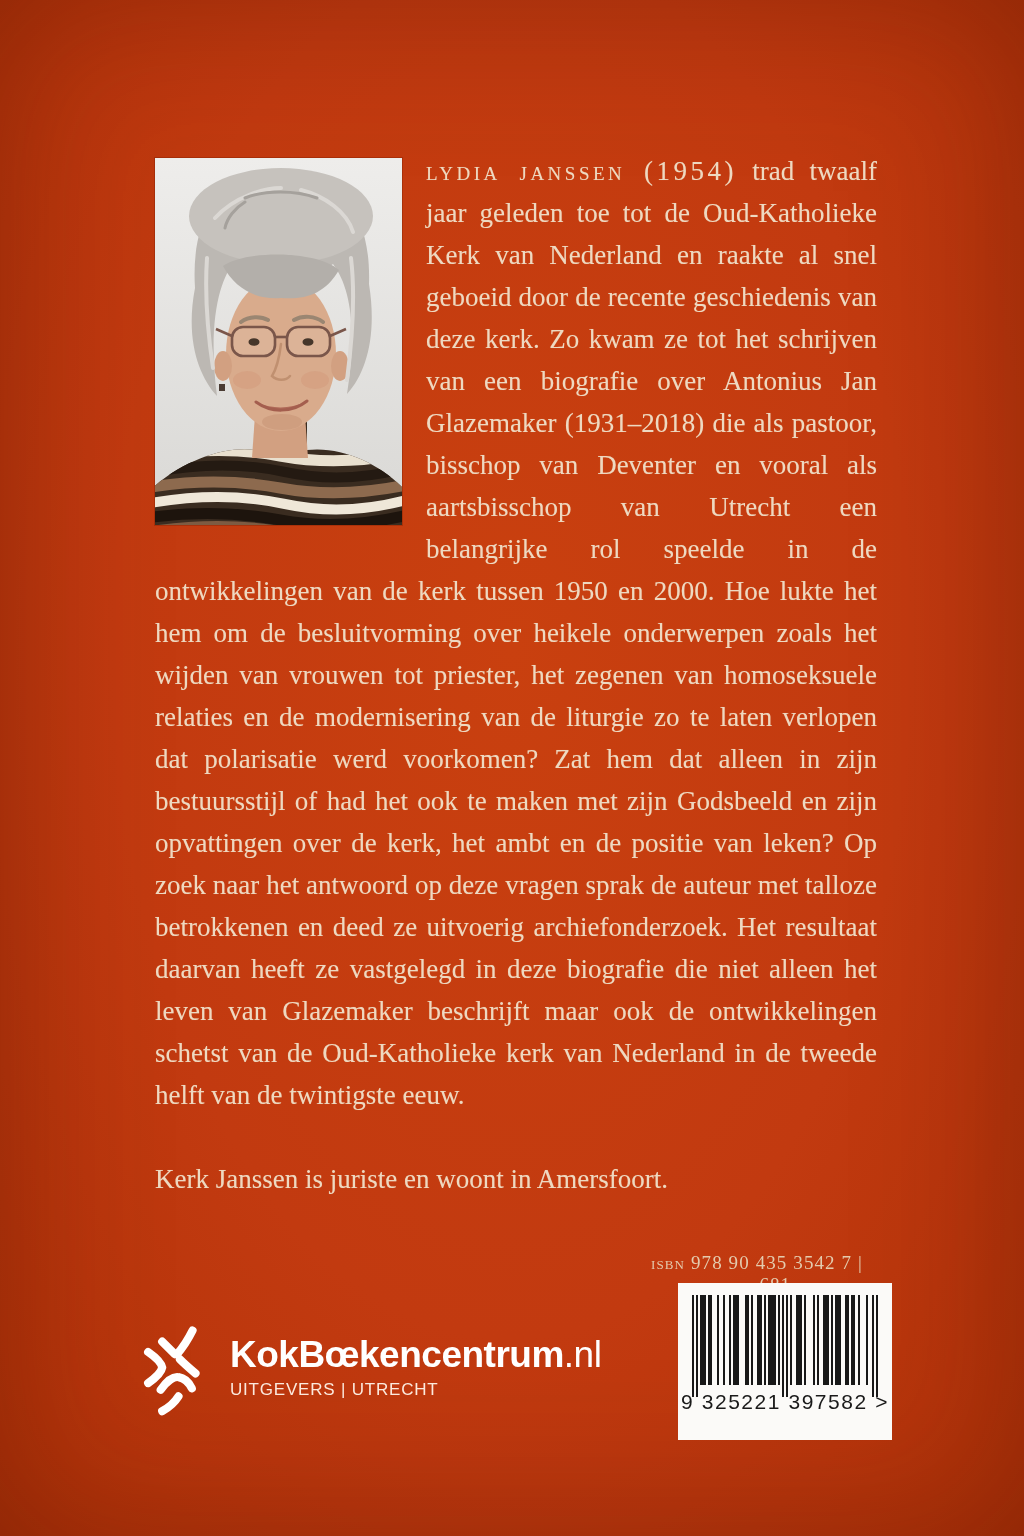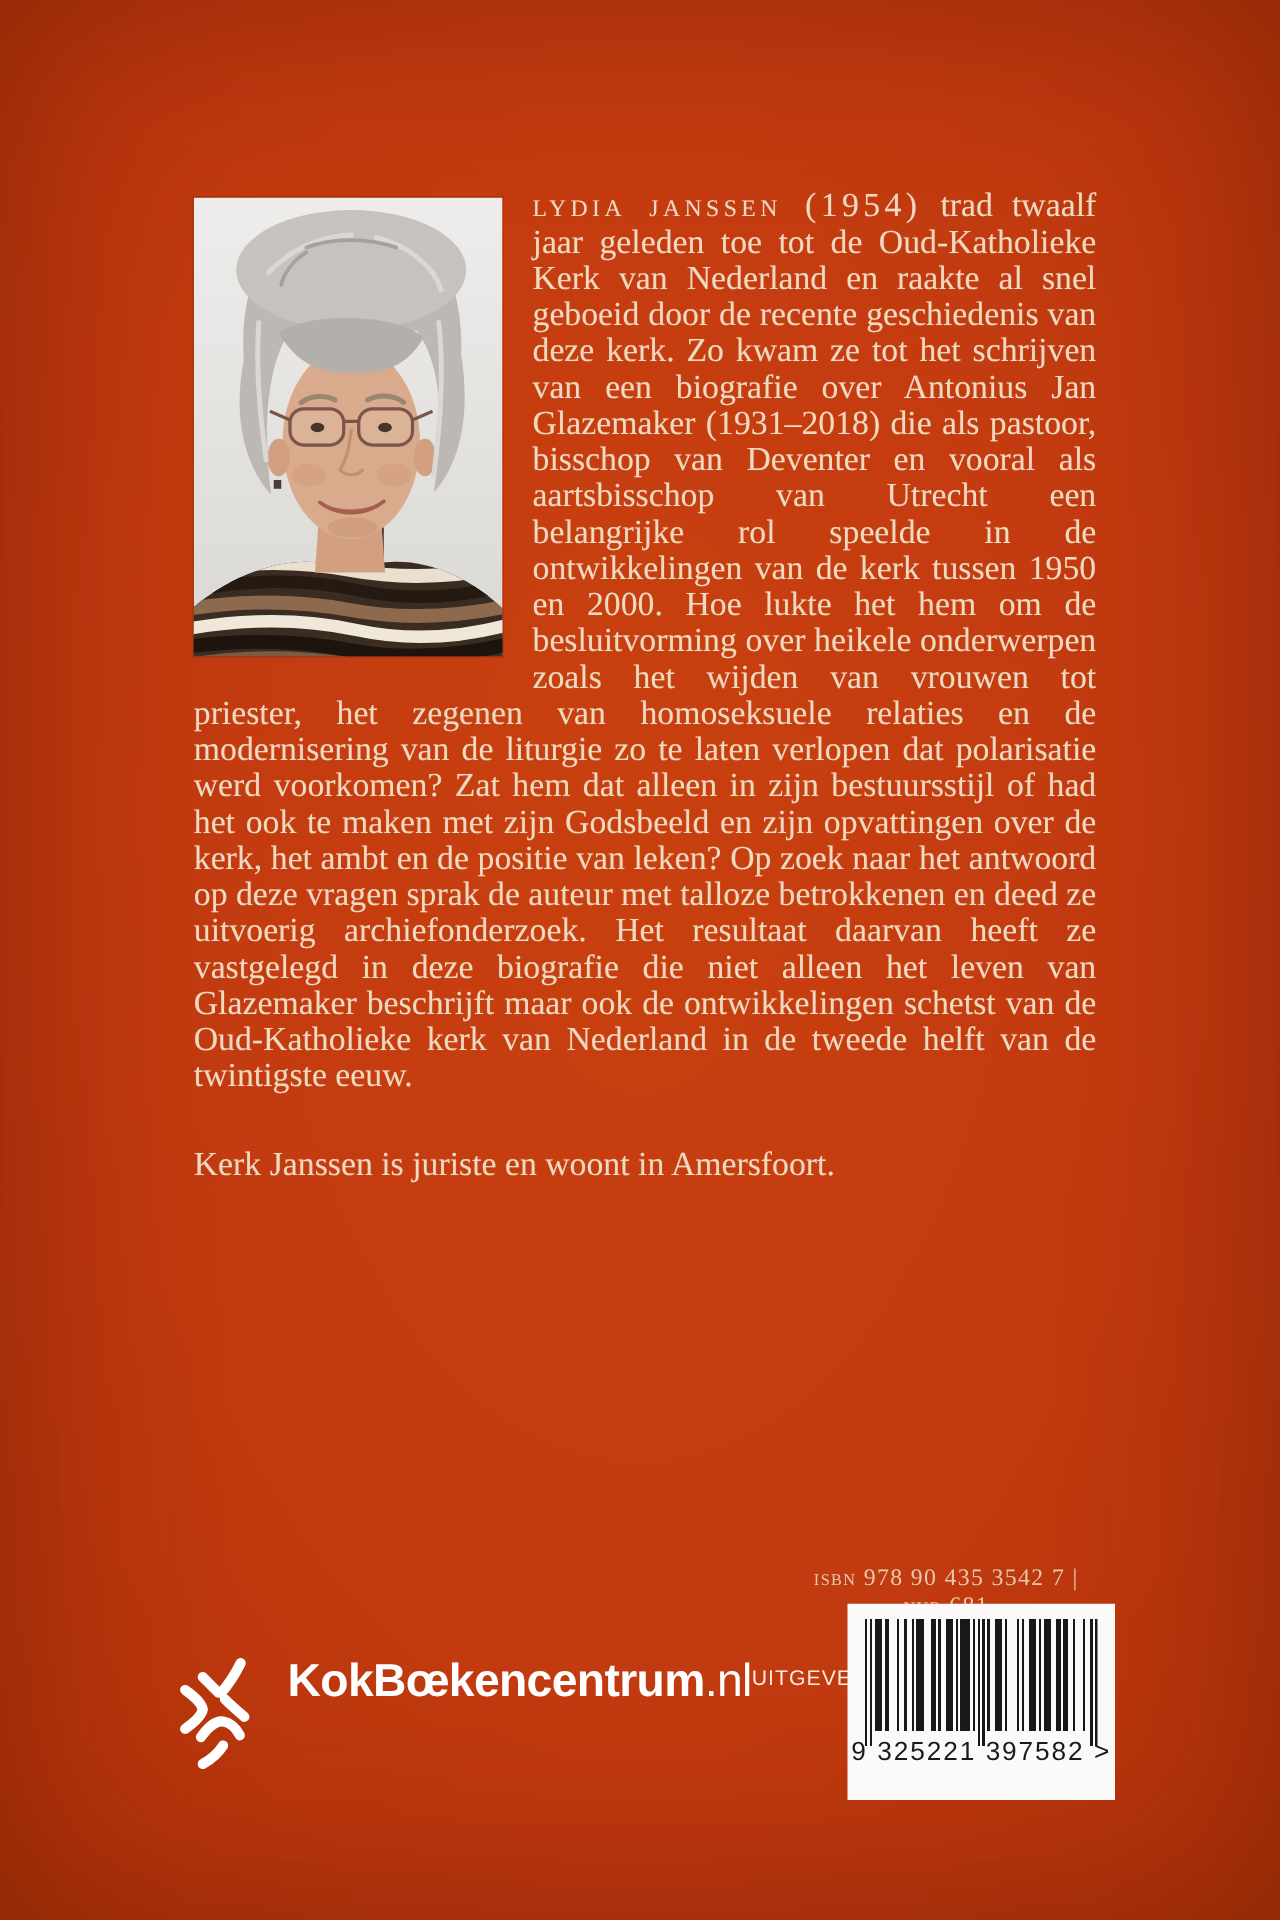--- a/index.html
+++ b/index.html
@@ -9,41 +9,41 @@
     font-family:"Liberation Serif",serif;
   }
   .page{
     position:absolute;inset:0;
     background:radial-gradient(ellipse at 50% 42%, #c9400f 0%, #c23a10 55%, #b03208 100%);
     box-shadow:inset 0 0 160px rgba(70,15,0,.35);
   }
   
   .content{
     position:absolute;left:155px;top:150px;width:722px;
-    color:#eed9c1;font-size:27px;line-height:29px;text-align:justify;
+    color:#eed9c1;font-size:27px;line-height:42px;text-align:justify;
     text-shadow:0 0 1px rgba(255,230,200,.25);
   }
   .content p{margin:0;}
   .photo-wrap{
     float:left;width:247px;height:367px;margin:8px 24px 6px 0;
     box-shadow:0 0 0 1px rgba(120,30,0,.35);
   }
   .photo-wrap svg{display:block;width:100%;height:100%;}
   .lead{
     font-variant:small-caps;text-transform:lowercase;letter-spacing:.13em;
   }
   .author-note{margin-top:42px !important;}
   
   .logo{
     position:absolute;left:140px;top:1318px;
     display:flex;align-items:flex-start;gap:16px;
     color:#ffffff;font-family:"Liberation Sans",sans-serif;
   }
   .logo-mark{width:74px;height:98px;flex:none;margin-top:2px;}
-  .logo-text{display:flex;flex-direction:row;margin-top:8px;}
+  .logo-text{display:flex;flex-direction:column;margin-top:18px;}
   .logo-name{font-size:37px;font-weight:bold;letter-spacing:-0.5px;line-height:1;}
   .logo-suffix{font-weight:normal;}
   .logo-tagline{
     font-size:17px;font-weight:normal;letter-spacing:.8px;margin-top:7px;
     color:rgba(255,243,233,.95);
   }
   
   .isbn-line{
     position:absolute;left:645px;top:1252px;width:224px;text-align:center;
     font-size:19px;letter-spacing:1.1px;color:#e4cbae;

